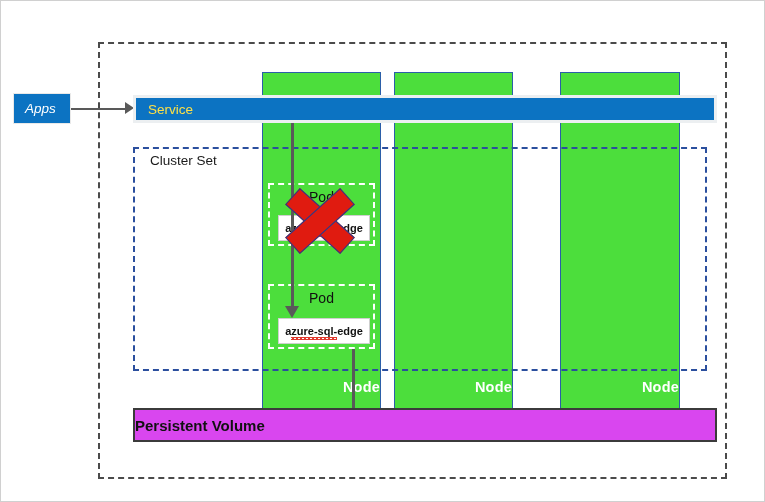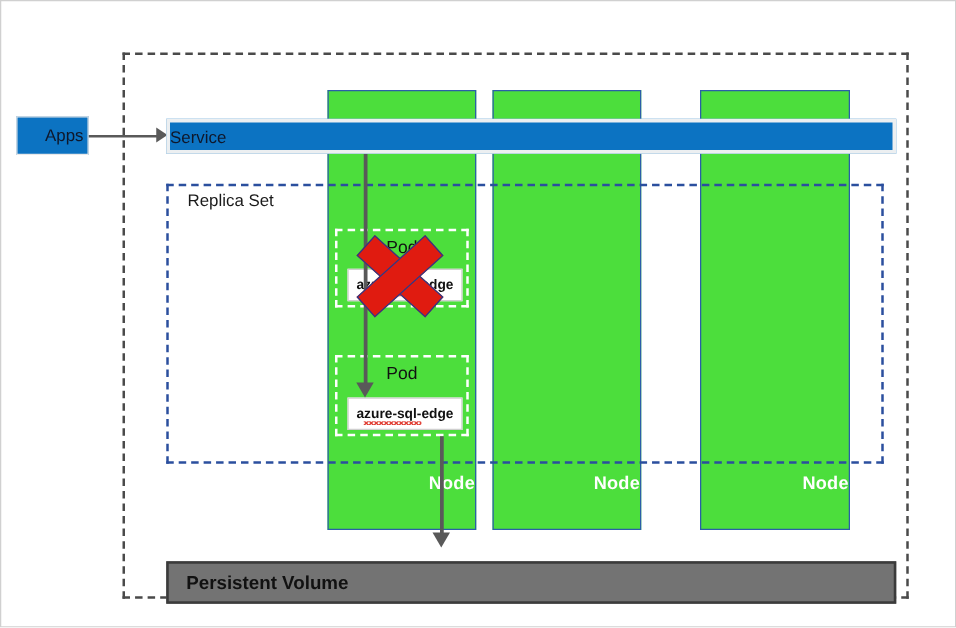--- a/index.html
+++ b/index.html
@@ -30,24 +30,25 @@
     font-size: 14.5px;
     color: #1a1a1a;
     white-space: nowrap;
   }
 
   
   #apps-box {
     left: 12px; top: 92px; width: 58px; height: 31px;
     background: #0C73C2;
     border: 1px solid #e9e9e9;
-    color: #0f172a;
+    color: #ffffff;
     font-size: 13.5px;
     display: flex; align-items: center;
-    padding-left: 22px;
+    padding-left: 11px;
+    font-style: italic;
   }
 
   
   #apps-arrow-line {
     left: 70px; top: 106.5px; width: 56px; height: 2.5px;
     background: #595959;
   }
   #apps-arrow-head {
     left: 124px; top: 101px;
     width: 0; height: 0;
@@ -72,24 +73,24 @@
     font-size: 14.5px;
     font-weight: bold;
     letter-spacing: .2px;
   }
 
   
   #service-bar {
     left: 132px; top: 94px; width: 584px; height: 28px;
     background: #0C73C2;
     border: 3px solid #eceff1;
-    color: #0f172a;
+    color: #fde047;
     font-size: 13.5px;
     display: flex; align-items: center;
-    padding-left: 0;
+    padding-left: 12px;
     z-index: 6;
   }
 
   
   #replica-set-box {
     left: 132px; top: 146px; width: 574px; height: 224px;
     border: 2px dashed #2b4f9e;
     background: transparent;
     z-index: 4;
   }
@@ -188,25 +189,24 @@
     width: 72px; height: 20px;
     margin-left: -36px; margin-top: -10px;
     background: #e01b10;
     border: 1px solid #2b3a8a;
   }
   #failure-x .bar.a { transform: rotate(42deg); }
   #failure-x .bar.b { transform: rotate(-42deg); }
 
   
   #persistent-volume {
-    left: 132px; top: 448px; width: 584px; height: 34px;
-    background: #737373;
+    left: 132px; top: 407px; width: 584px; height: 34px;
+    background: #d946ef;
     border: 2px solid #3b3b3b;
     display: flex; align-items: center;
-    padding-left: 14px;
     font-size: 15px;
     font-weight: bold;
     color: #111111;
     z-index: 6;
   }
 </style>
 </head>
 <body>
 
 <div id="canvas">
@@ -217,21 +217,21 @@
     <span class="node-label">Node</span>
   </div>
   <div class="abs node-col" style="left:393px; width:119px;">
     <span class="node-label">Node</span>
   </div>
   <div class="abs node-col" style="left:559px; width:120px;">
     <span class="node-label">Node</span>
   </div>
 
   <div class="abs" id="replica-set-box"></div>
-  <div class="abs" id="replica-set-label">Replica Set</div>
+  <div class="abs" id="replica-set-label">Cluster Set</div>
 
   <div class="abs pod-box" id="pod-1">
     <span class="pod-label">Pod</span>
     <span class="container-chip" id="chip-1">
       <span class="squiggle">azure-sql-edge</span>
     </span>
   </div>
 
   <div class="abs pod-box" id="pod-2">
     <span class="pod-label">Pod</span>

